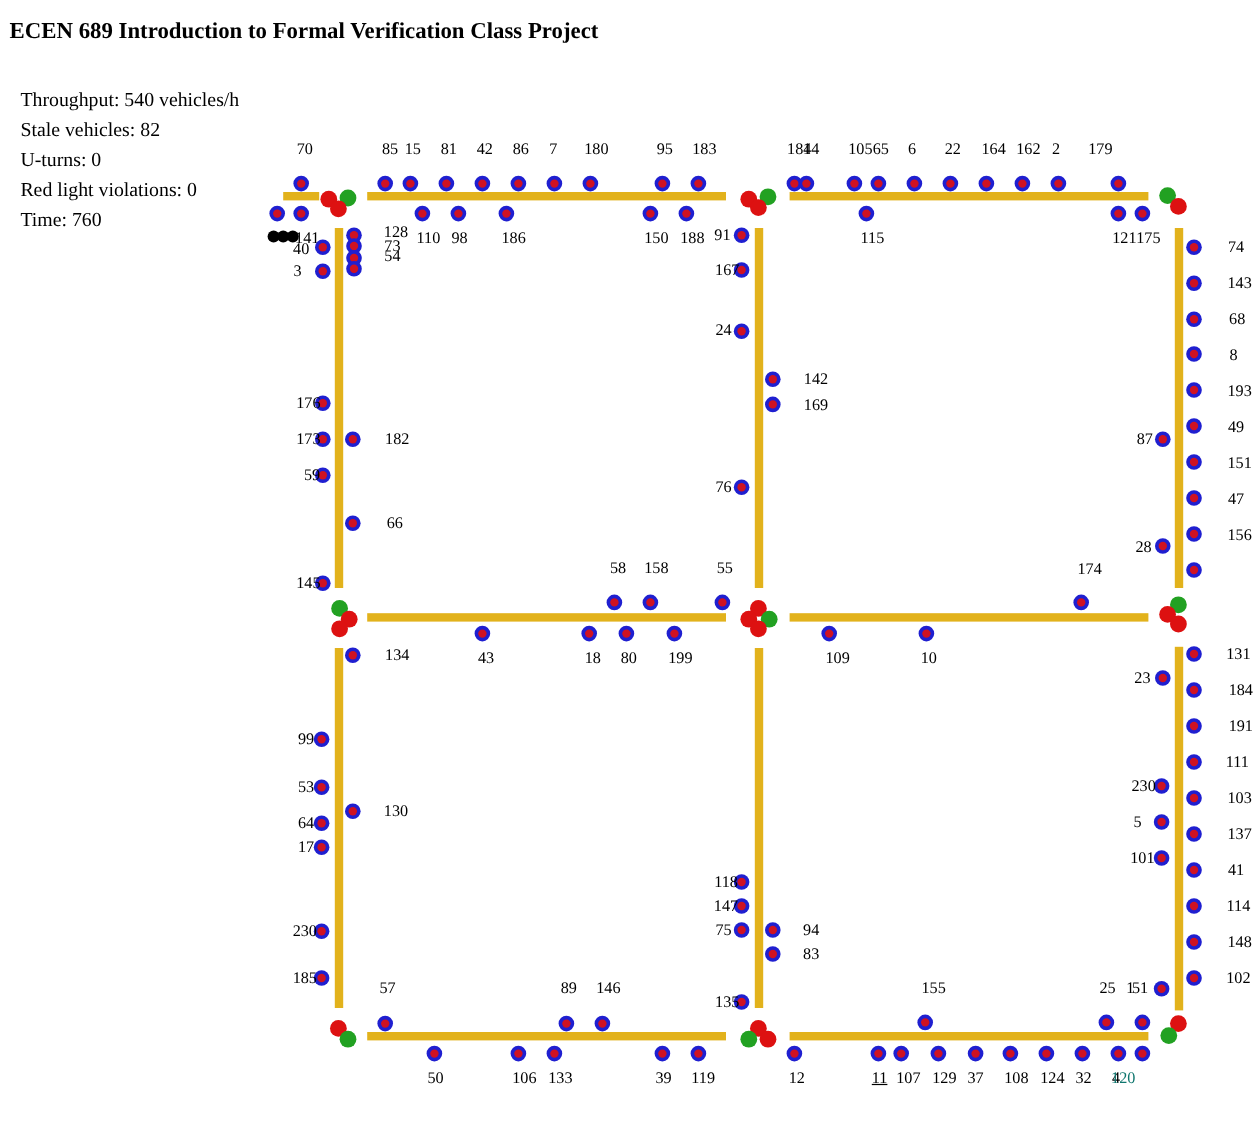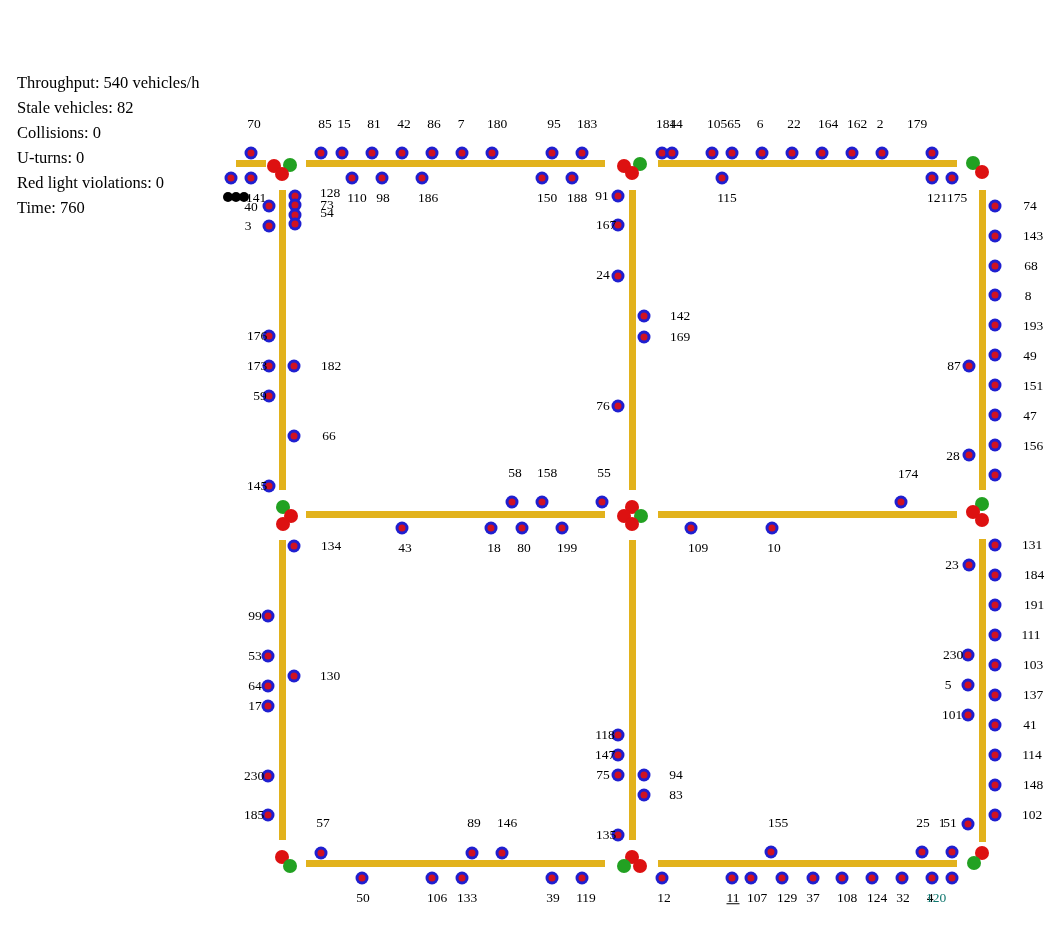--- a/index.html
+++ b/index.html
@@ -17,24 +17,24 @@
            transform:translate(-50%,-50%);}
   .vlabel{position:absolute;transform:translate(-50%,-50%);font-size:13.5px;color:#000;
            white-space:nowrap;line-height:1;}
   .blob-dot{position:absolute;width:10px;height:10px;border-radius:50%;background:#000;
            transform:translate(-50%,-50%);}
 </style>
 </head>
 <body>
 
 <div id="app">
+  <div class="title">ECEN 689 Introduction to Formal Verification Class Project</div>
   <div class="stats">
       <div>Throughput: 540 vehicles/h</div>
       <div>Stale vehicles: 82</div>
-      <div>Collisions: 0</div>
       <div>U-turns: 0</div>
       <div>Red light violations: 0</div>
       <div>Time: 760</div>
     </div>
   <div id="canvas">
       <div class="road" style="left: 236px; top: 160px; width: 30px; height: 7px; background: rgb(226, 178, 28);"></div>
       <div class="road" style="left: 306px; top: 160px; width: 299px; height: 7px; background: rgb(226, 178, 28);"></div>
       <div class="road" style="left: 658px; top: 160px; width: 299px; height: 7px; background: rgb(226, 178, 28);"></div>
       <div class="road" style="left: 306px; top: 511px; width: 299px; height: 7px; background: rgb(226, 178, 28);"></div>
       <div class="road" style="left: 658px; top: 511px; width: 299px; height: 7px; background: rgb(226, 178, 28);"></div>

